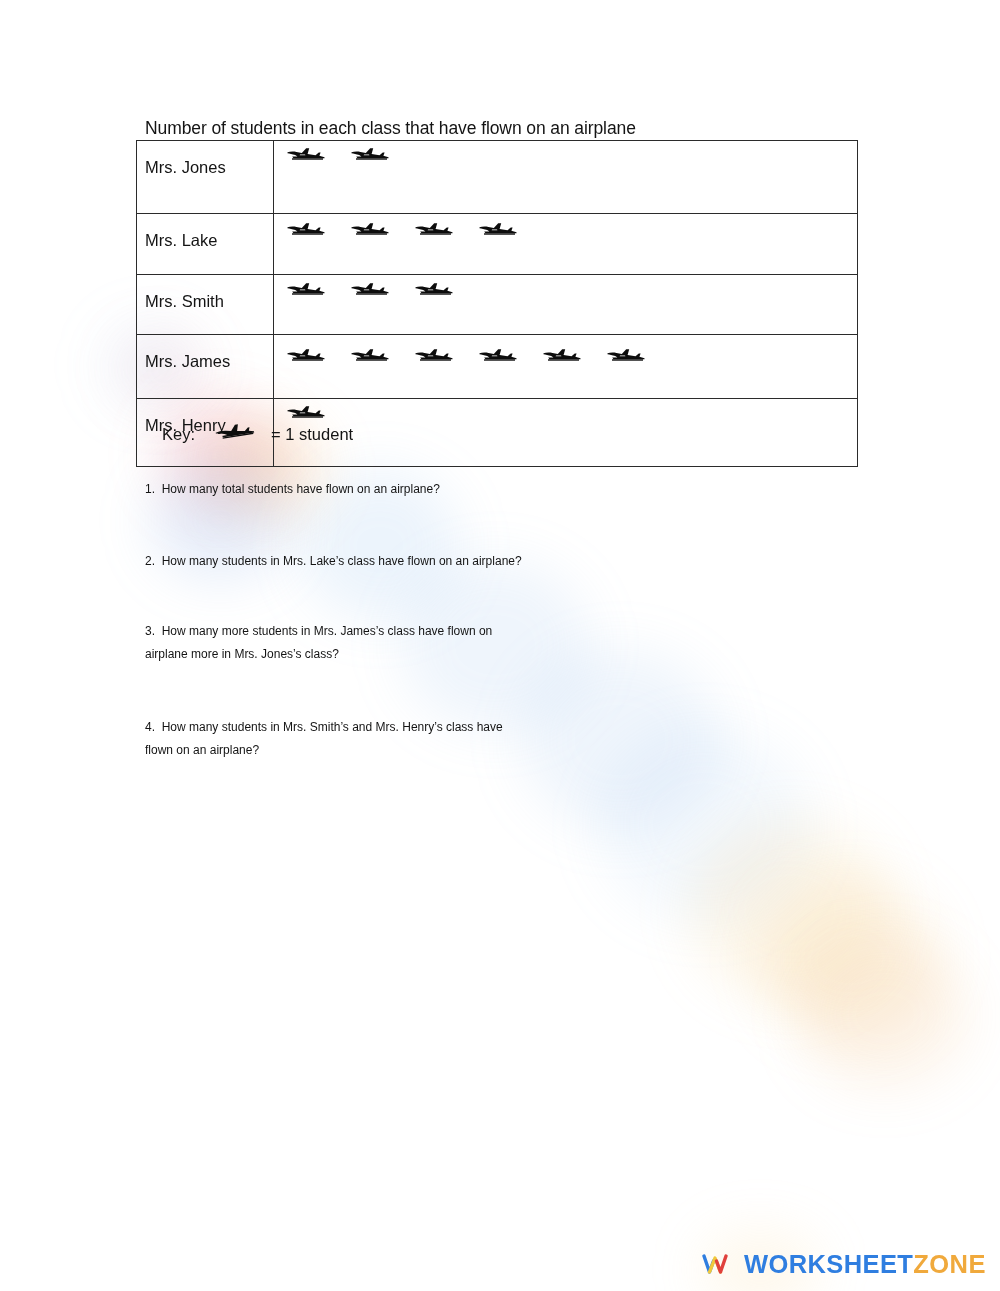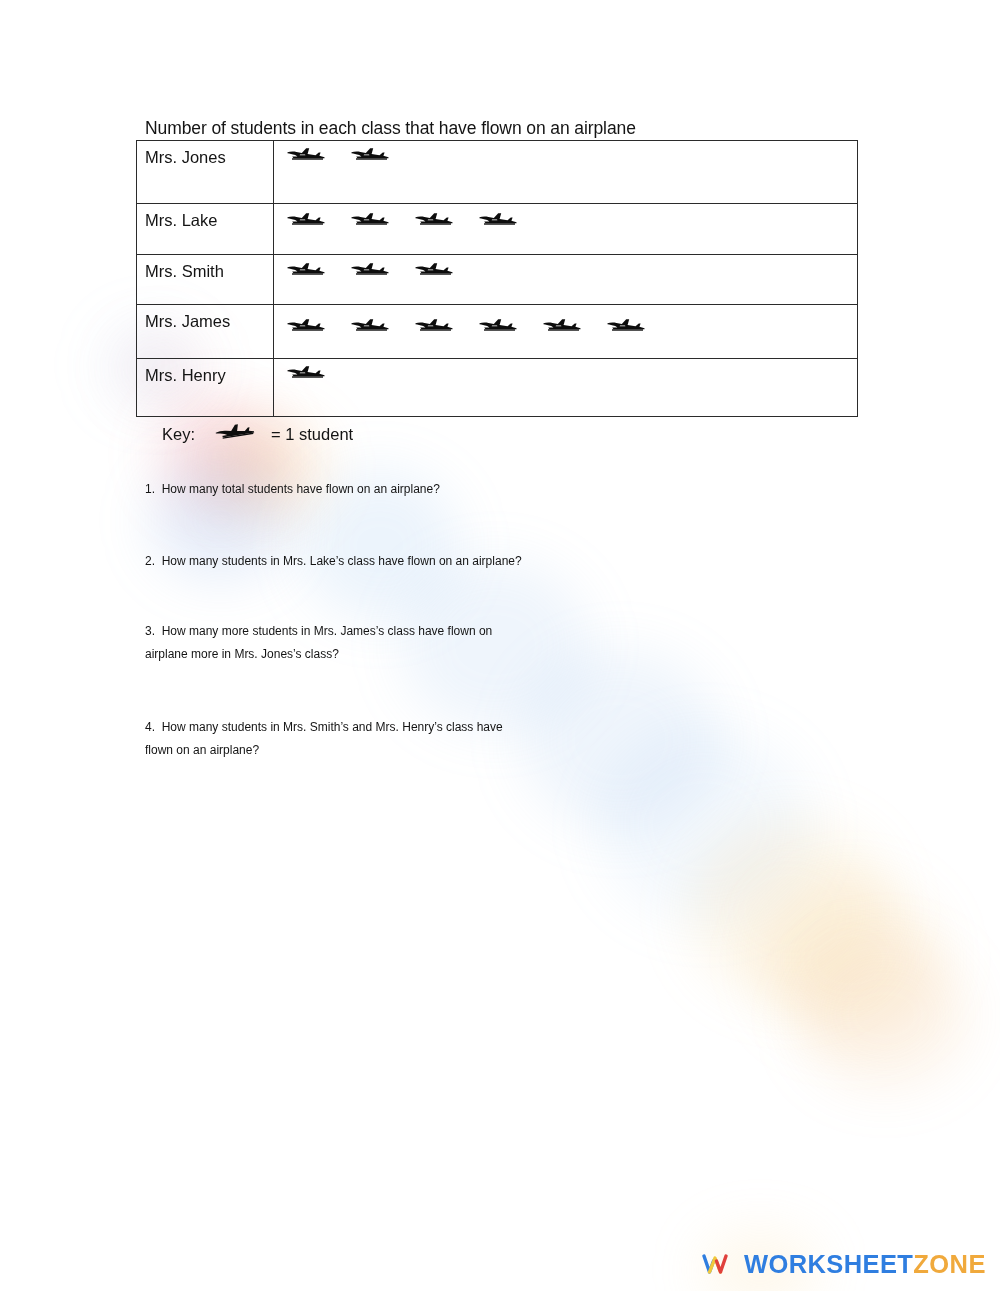--- a/index.html
+++ b/index.html
@@ -59,21 +59,21 @@
     background: transparent;
   }
   .picto-table td {
     border: 1px solid #2b2b2b;
     padding: 0;
     vertical-align: top;
     background: transparent;
   }
   .picto-table td.label-cell {
     width: 128px;
-    padding: 6px 0 0 8px;
+    padding: 16px 0 0 8px;
     font-size: 16.5px;
     line-height: 21px;
     color: #141414;
     white-space: normal;
   }
   .picto-table td.icons-cell {
     padding: 0;
   }
   .icon-row {
     display: flex;

